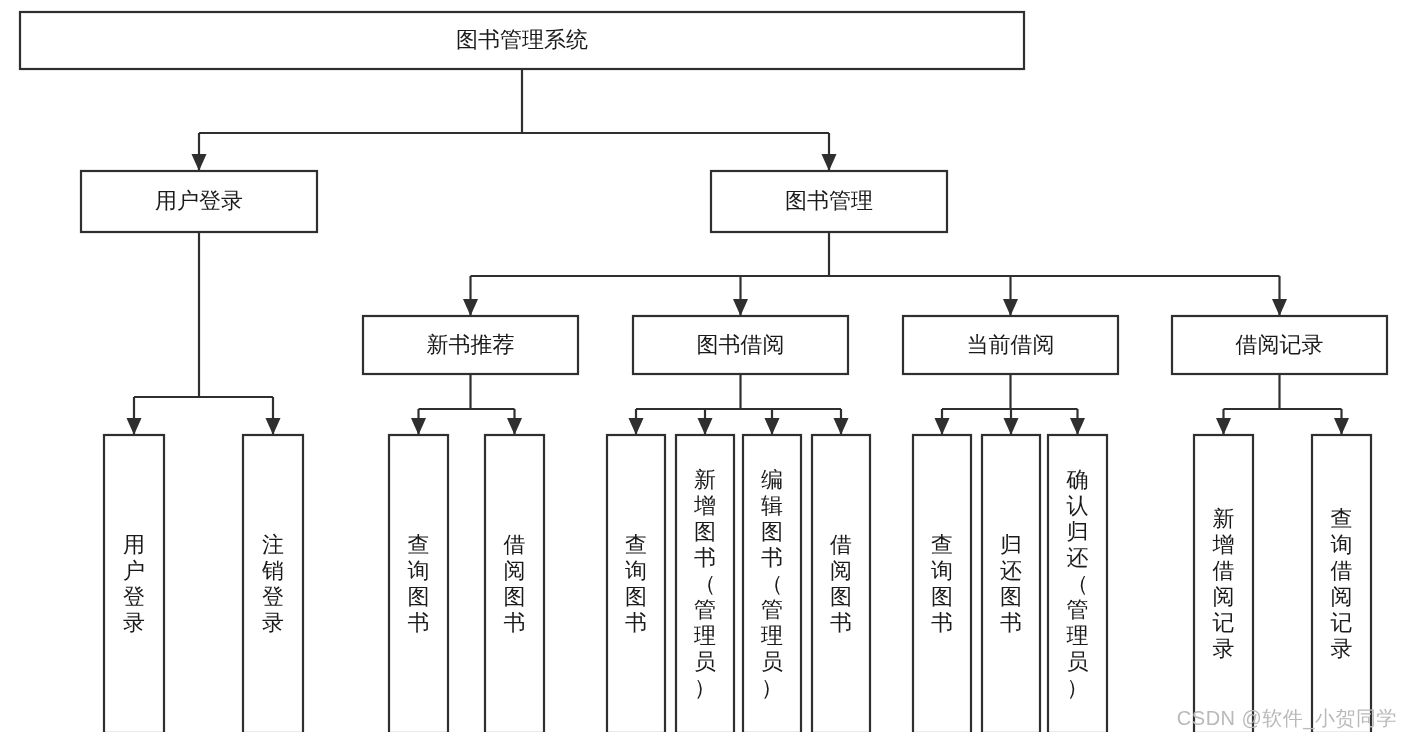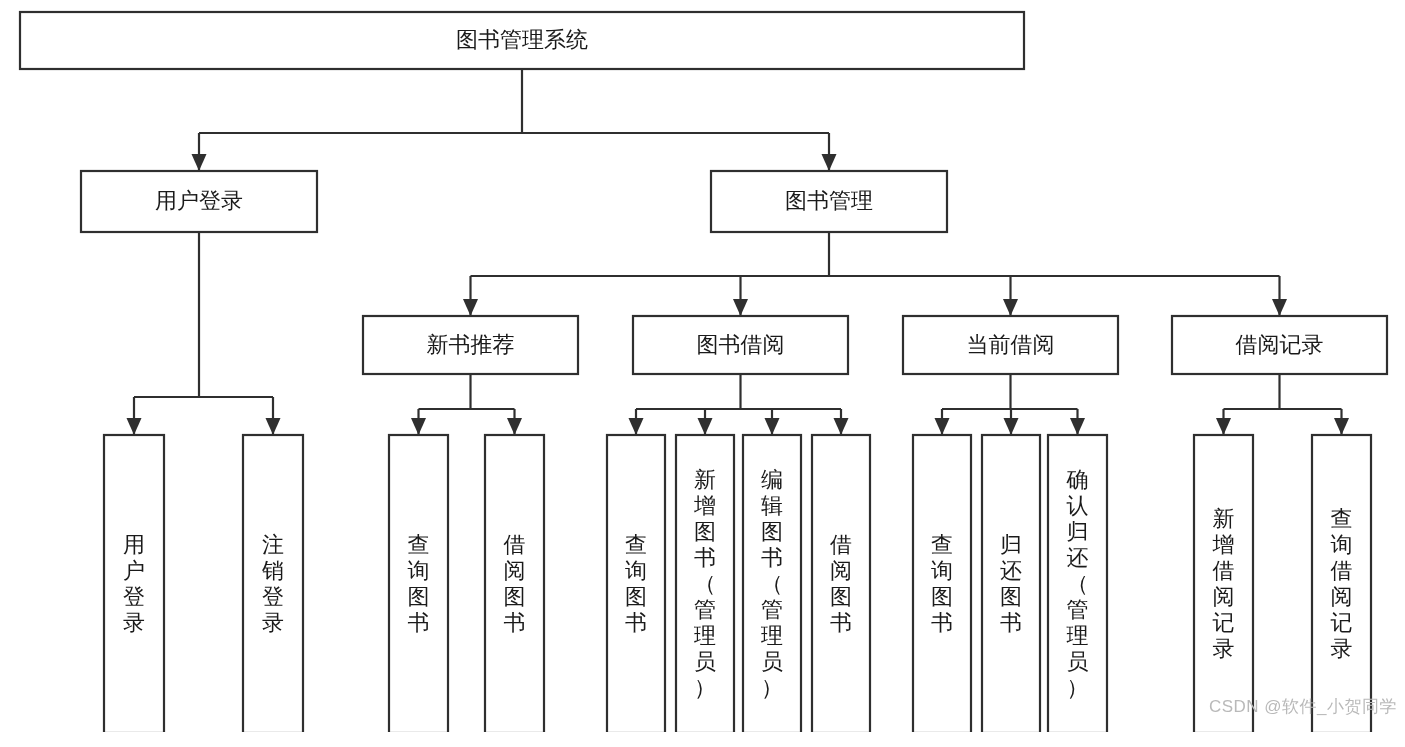--- a/index.html
+++ b/index.html
@@ -48,23 +48,23 @@
   }
   .node-label-v {
     fill: #1a1a1a;
     font-family: "Liberation Sans", "DejaVu Sans", sans-serif;
     font-size: 22px;
     text-anchor: middle;
   }
   .watermark {
     position: absolute;
     right: 8px;
-    bottom: 14px;
-    font-family: "Liberation Sans", "DejaVu Sans", sans-serif;
-    font-size: 17px;
+    bottom: 0;
+    font-family: "Liberation Sans", "DejaVu Sans", sans-serif;
+    font-size: 20px;
     color: #b9b9b9;
     letter-spacing: 0.5px;
     white-space: nowrap;
     user-select: none;
   }
 </style>
 </head>
 <body>
 
 <div id="diagram-root">

